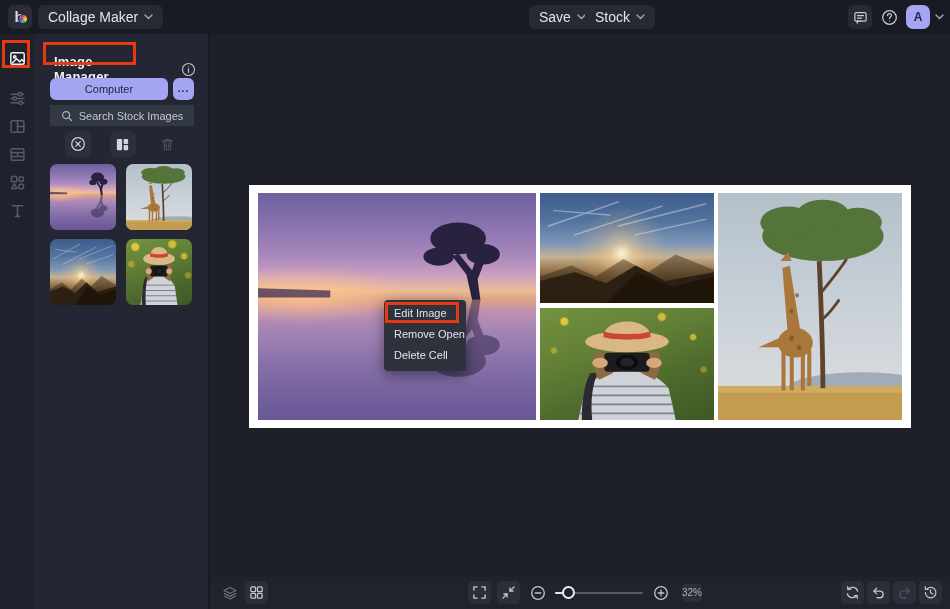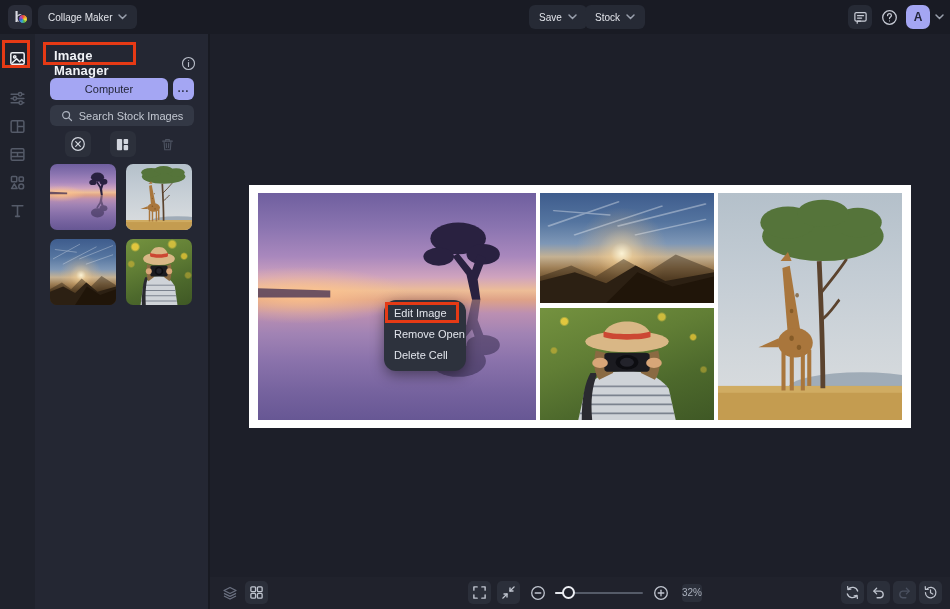--- a/index.html
+++ b/index.html
@@ -9,21 +9,21 @@
   
   .topbar { position:absolute; left:0; top:0; width:950px; height:34px; background:#191b24;
     display:flex; align-items:center; z-index:30; }
   .logo { position:absolute; left:8px; top:5px; width:24px; height:24px; background:#2a2d39;
     border-radius:6px; display:flex; align-items:center; justify-content:center; }
   .logo .b { color:#d9dae2; font-weight:bold; font-size:15px; position:relative; left:-1px; top:-1px;}
   .logo .dot { position:absolute; width:10px; height:10px; border-radius:50%;
     background:conic-gradient(#e84a3a,#f0a030,#f0e040,#57b544,#3aa7d9,#4457c9,#b346c0,#e84a3a);
     right:4px; bottom:5px; border:1.5px solid #2a2d39; }
   .tb-btn { height:24px; background:#262a35; border:none; border-radius:6px; color:#e2e4ea;
-    font-size:10px; font-family:inherit; padding:0 10px; display:inline-flex; align-items:center; gap:6px; cursor:pointer; }
+    font-size:14px; font-family:inherit; padding:0 10px; display:inline-flex; align-items:center; gap:6px; cursor:pointer; }
   .tb-btn svg { flex:none; }
   .mode-btn { position:absolute; left:38px; top:5px; }
   .open-btn { position:absolute; left:529px; top:5px; }
   .save-btn { position:absolute; left:585px; top:5px; }
   .tb-right { position:absolute; right:6px; top:5px; display:flex; align-items:center; gap:5px; }
   .icon-btn { width:24px; height:24px; background:#262a35; border:none; border-radius:6px;
     display:inline-flex; align-items:center; justify-content:center; cursor:pointer; color:#c6cad4; }
   .icon-btn.flat { background:transparent; }
   .avatar { width:24px; height:24px; border-radius:7px; background:#a4a6f3; color:#23263c;
     font-size:12px; font-weight:bold; display:flex; align-items:center; justify-content:center; cursor:pointer; }
@@ -31,30 +31,30 @@
   
   .rail { position:absolute; left:0; top:34px; width:35px; height:575px; background:#1f222c; z-index:20; }
   .rail-item { width:35px; height:28px; display:flex; align-items:center; justify-content:center;
     color:#555b69; cursor:pointer; }
   .rail-item.active { color:#eef0f5; }
   .rail-item:nth-child(1){ margin-top:10px; }
 
   
   .panel { position:absolute; left:35px; top:34px; width:175px; height:575px; background:#242733;
     border-right:2px solid #181a22; z-index:20; }
-  .panel-head { position:absolute; left:15px; right:12px; top:12px; display:flex; align-items:center; justify-content:space-between;gap:44px; }
+  .panel-head { position:absolute; left:15px; right:12px; top:18px; display:flex; align-items:center; justify-content:space-between;gap:44px; }
   .panel-title { color:#f1f3f7; font-size:13px; font-weight:bold; letter-spacing:.2px; padding:2px 4px; }
   .info-ic { color:#b9bec9; cursor:pointer; display:flex; }
   .row-computer { position:absolute; left:15px; top:44px; width:144px; display:flex; gap:5px; }
   .btn-computer { flex:1; height:22px; background:#a4a6f3; border:none; border-radius:6px;
     color:#1f2233; font-size:11px; font-weight:normal; font-family:inherit; cursor:pointer; }
   .btn-more { width:21px; height:22px; background:#a4a6f3; border:none; border-radius:6px;
     color:#1f2233; font-size:10px; font-weight:bold; letter-spacing:1px; cursor:pointer; line-height:10px; }
   .search-box { position:absolute; left:15px; top:71px; width:144px; height:21px; background:#333845;
-    border-radius:6px; display:flex; align-items:center; justify-content:center; gap:6px;
+    border-radius:0; display:flex; align-items:center; justify-content:center; gap:6px;
     color:#c3c8d2; font-size:11px; cursor:text; }
   .tools-row { position:absolute; left:30px; top:97px; width:115px; display:flex; justify-content:space-between; align-items:center; }
   .tool-btn { width:26px; height:26px; border:none; border-radius:6px; background:#2c303b;
     display:flex; align-items:center; justify-content:center; color:#d2d6de; cursor:pointer; }
   .tool-btn.ghost { background:transparent; color:#4c5260; }
   .thumbs { position:absolute; left:15px; top:130px; display:grid; grid-template-columns:66px 66px; gap:9px 10px; }
   .thumb { width:66px; height:66px; border-radius:7px; overflow:hidden; position:relative; cursor:pointer; }
 
   
   .photo { position:relative; width:100%; height:100%; overflow:hidden; }
@@ -80,21 +80,21 @@
     padding:8px 9px; display:flex; gap:4px; }
   .cell { position:relative; overflow:hidden; cursor:pointer; }
   .cell-left { width:278px; height:227px; }
   .col-mid { width:174px; display:flex; flex-direction:column; gap:5px; }
   .cell-mid-top { width:174px; height:110px; }
   .cell-mid-bot { width:174px; height:112px; }
   .cell-right { width:184px; height:227px; }
 
   
   .ctx-menu { position:absolute; left:174px; top:266px; width:82px; background:#2d323d;
-    border-radius:12px; box-shadow:0 4px 14px rgba(0,0,0,.45); padding:3px 0 5px 0; z-index:25; }
+    border-radius:4px; box-shadow:0 4px 14px rgba(0,0,0,.45); padding:3px 0 5px 0; z-index:25; }
   .ctx-item { height:21px; line-height:21px; padding:0 10px; font-size:11px; color:#e2e5ec; cursor:pointer; white-space:nowrap; }
 
   
   .bottombar { position:absolute; left:210px; bottom:0; width:740px; height:32px; background:#20222c; z-index:30; }
   .bb-left { position:absolute; left:8px; top:4px; display:flex; gap:4px; }
   .bb-center { position:absolute; left:258px; top:4px; display:flex; align-items:center; gap:6px; }
   .bb-right { position:absolute; right:8px; top:4px; display:flex; gap:3px; }
   .bb-btn { width:23px; height:23px; border:none; border-radius:5px; background:#2b2f3a;
     display:flex; align-items:center; justify-content:center; color:#c0c5cf; cursor:pointer; }
   .bb-btn.flat { background:transparent; color:#6a7080; }

